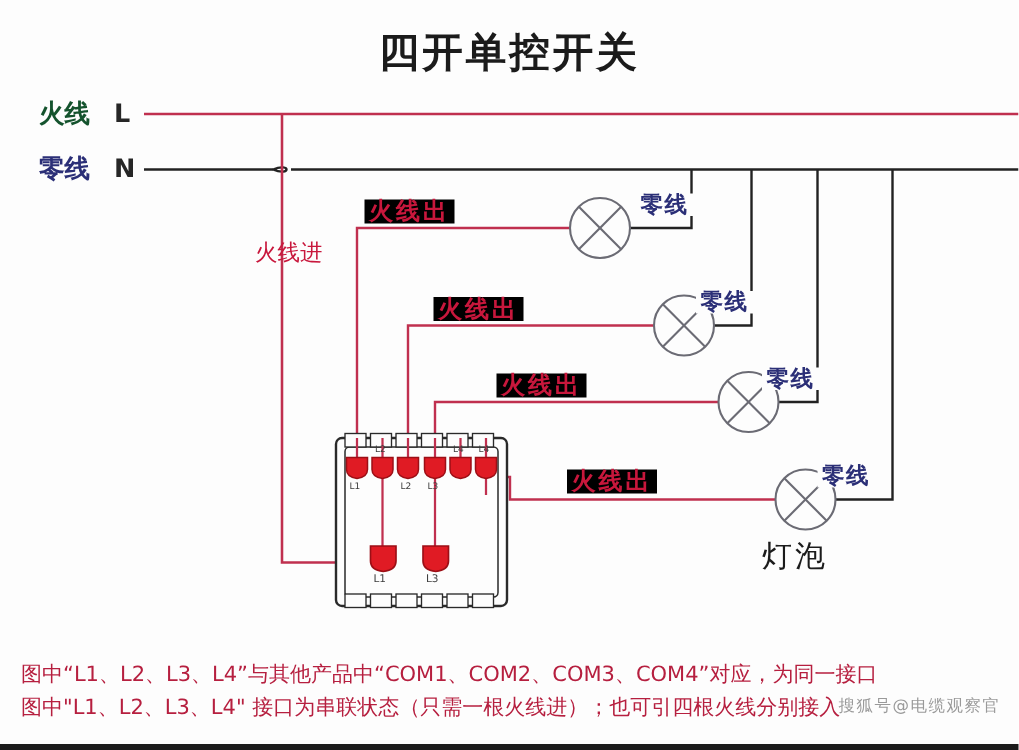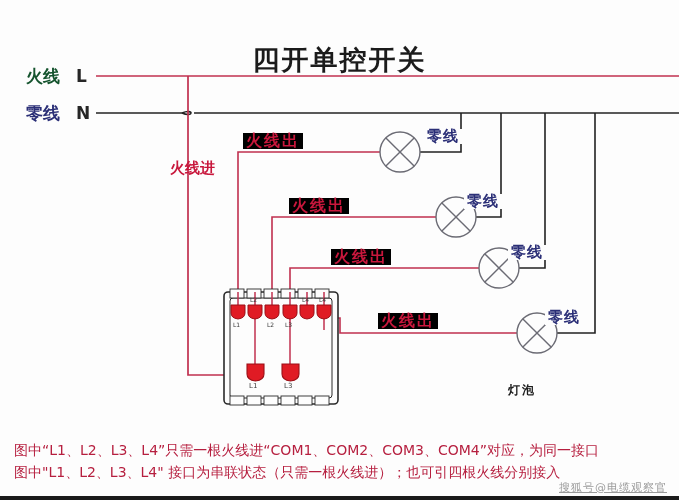--- a/index.html
+++ b/index.html
@@ -10,51 +10,50 @@
   }
   #stage{position:absolute;left:0;top:0;width:679px;height:500px;background:#fdfdfd;}
   #svgroot{position:absolute;left:0;top:0;}
 
   .lbl{position:absolute;white-space:nowrap;line-height:1;}
 
   .title{
     left:0;right:0;top:22px;text-align:center;
     font-size:27px;font-weight:bold;color:#1b1b1b;
     letter-spacing:2px;
-    margin-top:24px;
   }
   .tag-live{color:#14532d;font-weight:bold;}
   .tag-neutral{color:#2b2f77;font-weight:bold;}
 
   .busname{font-size:17px;}
   .busletter{font-size:17px;color:#262626;font-weight:bold;}
 
   .outlbl{font-size:16px;font-weight:bold;color:#c8173c;letter-spacing:2px;
           background:#000000;padding:0 3px;}
   .nlbl{font-size:15px;font-weight:bold;color:#2b2f77;letter-spacing:1px;
         background:#fdfdfd;padding:0 3px;}
   .vertlive{
-    font-size:15px;font-weight:bold;color:#c8173c;
+    font-size:15px;font-weight:normal;color:#c8173c;
     width:16px;text-align:center;line-height:1.12;
     background:#fdfdfd;
   }
-  .bulblbl{font-size:12px;font-weight:bold;color:#1b1b1b;letter-spacing:2px;margin-top:24px;}
+  .bulblbl{font-size:20px;font-weight:normal;color:#1b1b1b;letter-spacing:2px;}
 
   .termlbl{position:absolute;font-size:6px;color:#3b3b3b;
            font-family:"DejaVu Sans","Liberation Sans",sans-serif;
            white-space:nowrap;}
   .termlbl-big{position:absolute;font-size:7px;color:#3b3b3b;white-space:nowrap;}
 
   .caption{position:absolute;left:14px;right:10px;}
   .capline{font-size:14px;color:#b61f3f;line-height:1.55;white-space:nowrap;}
   .capline.l2{letter-spacing:0px;}
 
   .watermark{
-    position:absolute;right:12px;top:480px;
-    font-size:11px;color:#9a9a9a;letter-spacing:1px;text-decoration:underline;
+    position:absolute;right:12px;top:463px;
+    font-size:11px;color:#9a9a9a;letter-spacing:1px;
   }
   .botbar{position:absolute;left:0;right:0;top:496px;height:4px;background:#1b1b1b;}
 </style>
 </head>
 <body>
 
 <div id="stage">
 
   <svg id="svgroot" width="679" height="500" viewBox="0 0 679 500">
 
@@ -214,20 +213,20 @@
   <div class="termlbl" style="left:319px;top:296px;">L4</div>
 
   <div class="termlbl" style="left:233px;top:321px;">L1</div>
   <div class="termlbl" style="left:267px;top:321px;">L2</div>
   <div class="termlbl" style="left:285px;top:321px;">L3</div>
 
   <div class="termlbl-big" style="left:249px;top:382px;">L1</div>
   <div class="termlbl-big" style="left:284px;top:382px;">L3</div>
 
   <div class="caption" style="top:440px;">
-    <div class="capline">图中“L1、L2、L3、L4”只需一根火线进“COM1、COM2、COM3、COM4”对应，为同一接口</div>
+    <div class="capline">图中“L1、L2、L3、L4”与其他产品中“COM1、COM2、COM3、COM4”对应，为同一接口</div>
     <div class="capline l2">图中"L1、L2、L3、L4" 接口为串联状态（只需一根火线进）；也可引四根火线分别接入</div>
   </div>
 
   <div class="watermark">搜狐号@电缆观察官</div>
 
   <div class="botbar"></div>
 </div>
 
 </body></html>

